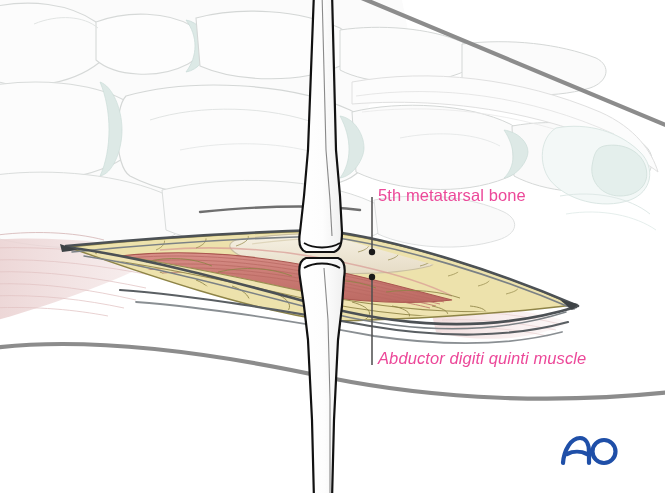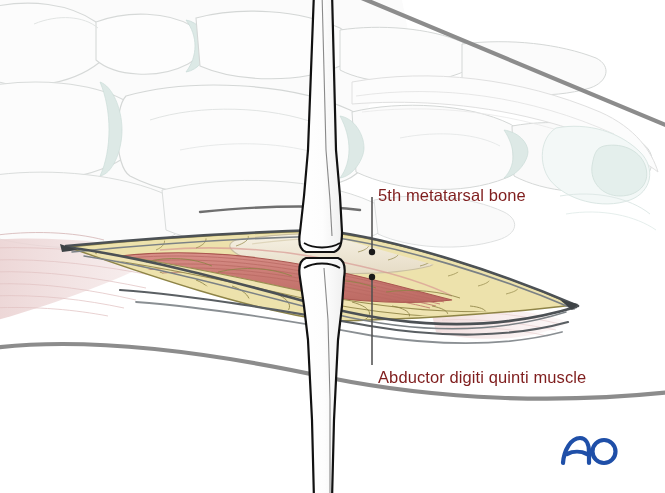--- a/index.html
+++ b/index.html
@@ -9,26 +9,26 @@
     position:relative;
     width:665px;height:493px;
     background:#ffffff;
     overflow:hidden;
   }
   #art{position:absolute;left:0;top:0;width:665px;height:493px;}
   .lbl{
     position:absolute;
     font-family:"Liberation Sans",sans-serif;
     font-size:16.5px;
-    color:#7f1d1d;
+    color:#ec4899;
     white-space:nowrap;
     letter-spacing:.1px;
   }
   #lbl-bone{left:378px;top:186px;}
-  #lbl-muscle{left:378px;top:368px;}
+  #lbl-muscle{left:378px;top:349px;font-style:italic;}
   #logo{
     position:absolute;left:559px;top:432px;width:62px;height:36px;
   }
 </style>
 </head>
 <body>
 
 <div id="stage">
 
   <svg id="art" viewBox="0 0 665 493">

